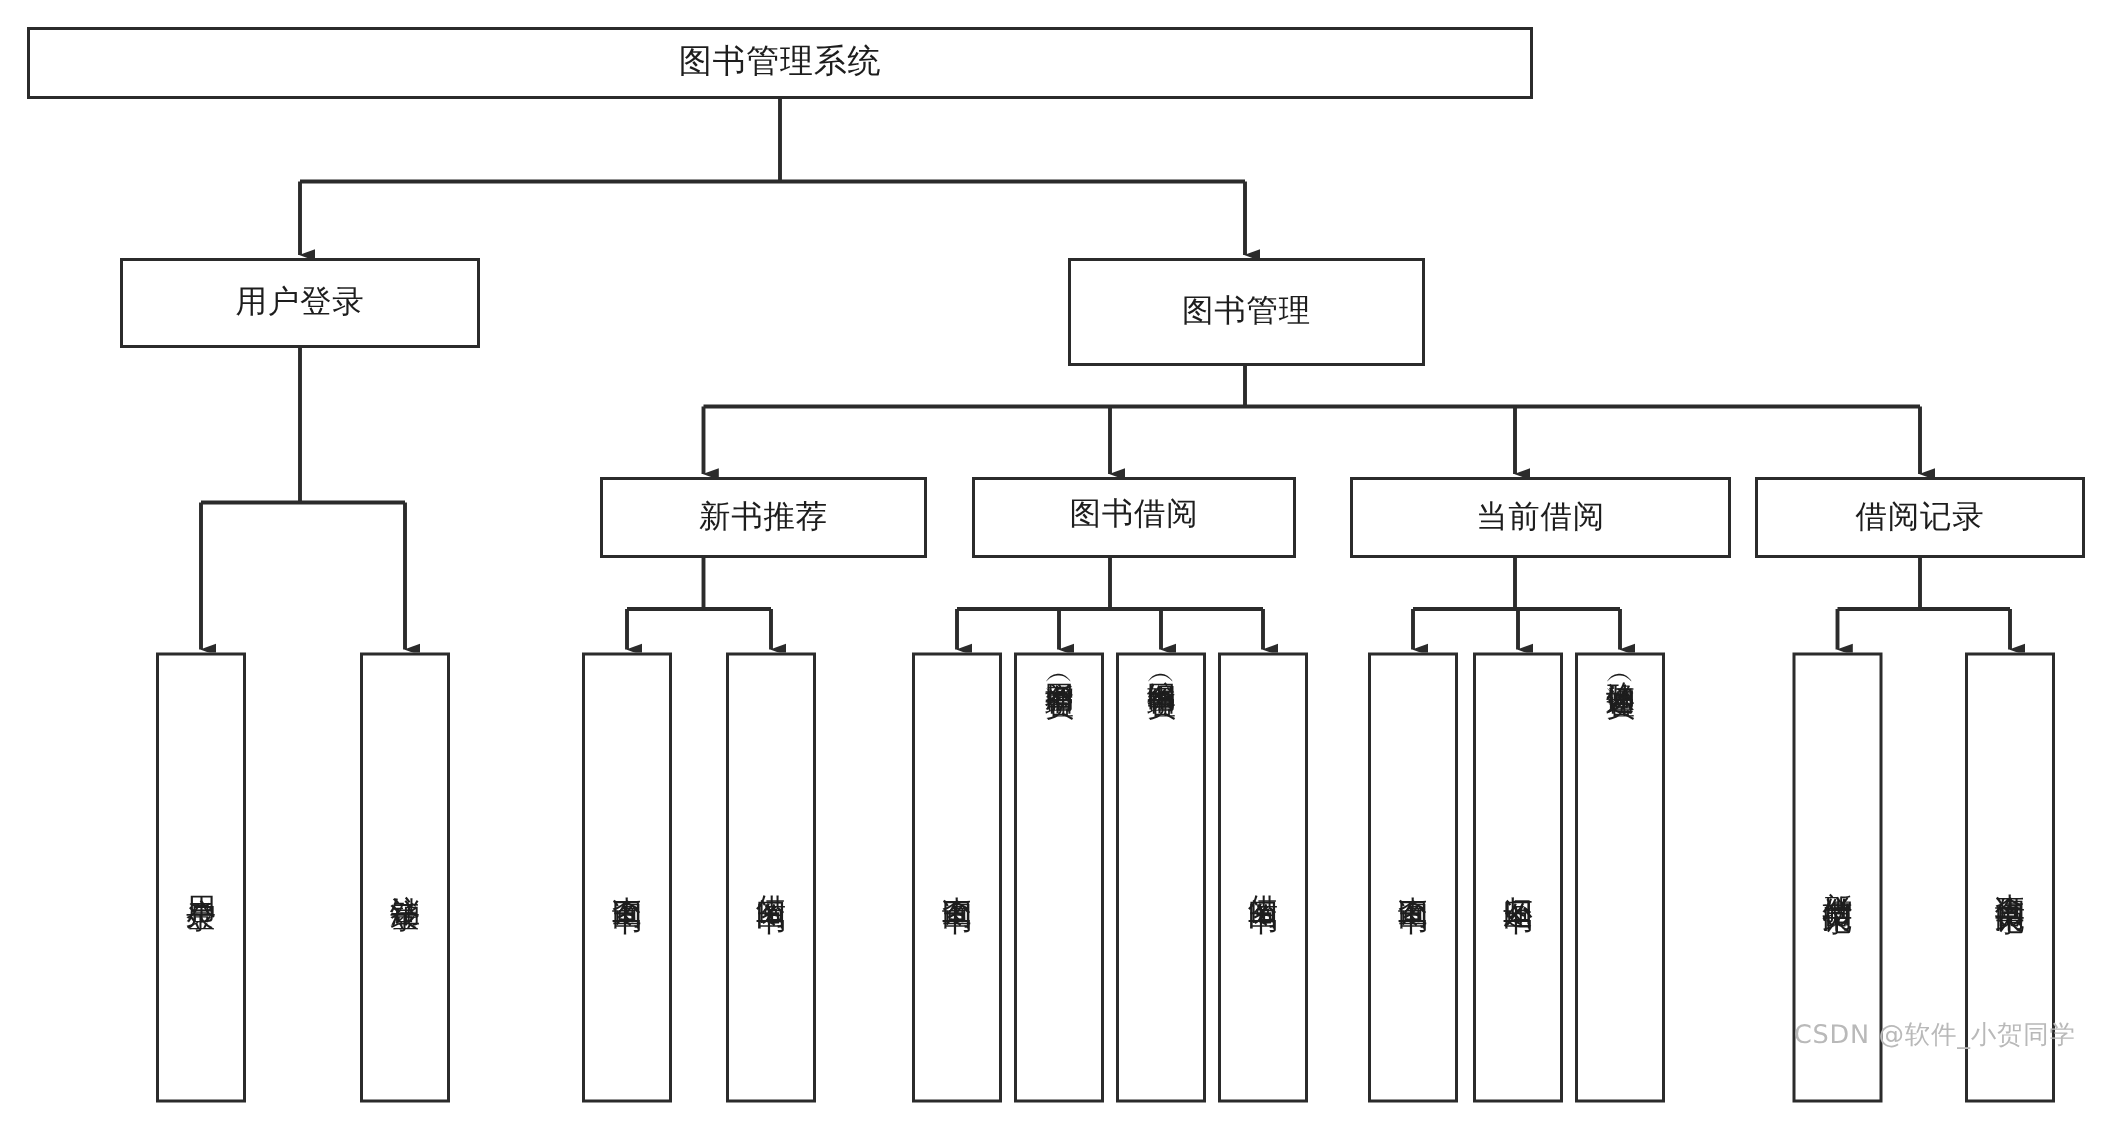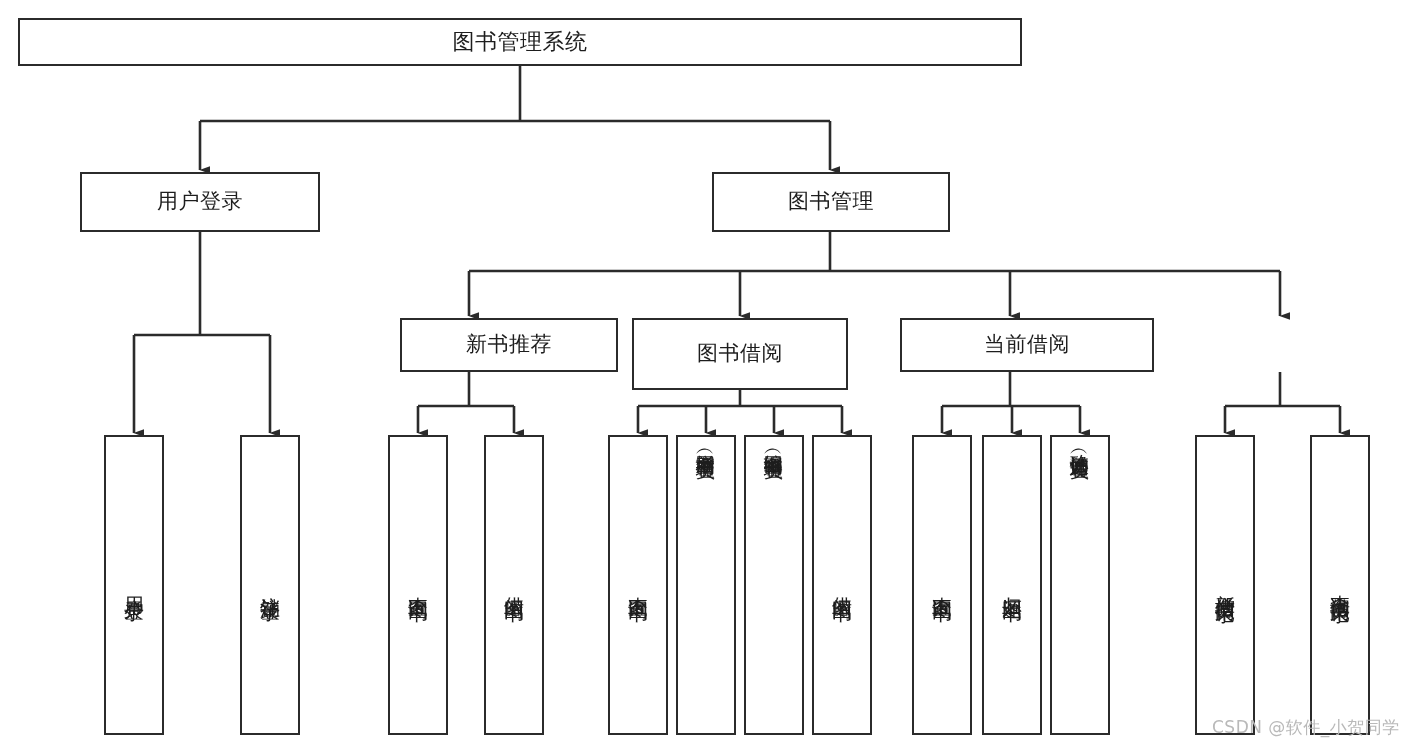--- a/index.html
+++ b/index.html
@@ -136,33 +136,36 @@
     </g>
   </svg>
 
   <div class="node root" style="left: 18px; top: 18px; width: 1004px; height: 48px; align-items: center;">
     <span class="node-label">图书管理系统</span>
   </div>
 
   <div class="node branch" style="left: 80px; top: 172px; width: 240px; height: 60px;">
     <span class="node-label">用户登录</span>
   </div>
-  <div class="node branch" style="left: 712px; top: 172px; width: 238px; height: 60px;">
+  <div class="node branch" style="left: 712px; top: 172px; width: 238px; height: 72px;">
     <span class="node-label">图书管理</span>
   </div>
 
   <div class="node branch" style="left: 360px; top: 318px; width: 218px; height: 54px; margin-left: 40px;">
     <span class="node-label">新书推荐</span>
   </div>
-  <div class="node branch" style="left: 632px; top: 318px; width: 216px; height: 72px;">
+  <div class="node branch" style="left: 648px; top: 318px; width: 216px; height: 54px; font-family: Liberation Mono, monospace;">
     <span class="node-label">图书借阅</span>
   </div>
   <div class="node branch" style="left: 900px; top: 318px; width: 254px; height: 54px;">
     <span class="node-label">当前借阅</span>
   </div>
+  <div class="node branch" style="left: 1170px; top: 318px; width: 220px; height: 54px;">
+    <span class="node-label">借阅记录</span>
+  </div>
 
   <div class="node leaf" style="left: 104px; top: 435px; width: 60px; height: 300px;">
     <span class="node-label">用户登录</span>
   </div>
   <div class="node leaf" style="left: 240px; top: 435px; width: 60px; height: 300px;">
     <span class="node-label">注销登录</span>
   </div>
   <div class="node leaf" style="left: 388px; top: 435px; width: 60px; height: 300px;">
     <span class="node-label">查询图书</span>
   </div>
@@ -190,15 +193,15 @@
   <div class="node leaf long overflow" style="left: 1050px; top: 435px; width: 60px; height: 300px;">
     <span class="node-label">确认归还（管理员）</span>
   </div>
   <div class="node leaf" style="left: 1195px; top: 435px; width: 60px; height: 300px;">
     <span class="node-label">新增借阅记录</span>
   </div>
   <div class="node leaf" style="left: 1310px; top: 435px; width: 60px; height: 300px;">
     <span class="node-label">查询借阅记录</span>
   </div>
 
-  <div class="watermark" style="left: 1196px; top: 716px; padding-left: 16px;">CSDN @软件_小贺同学</div>
+  <div class="watermark" style="left: 1196px; top: 678px;">CSDN @软件_小贺同学</div>
 
 </div>
 
 </body></html>

